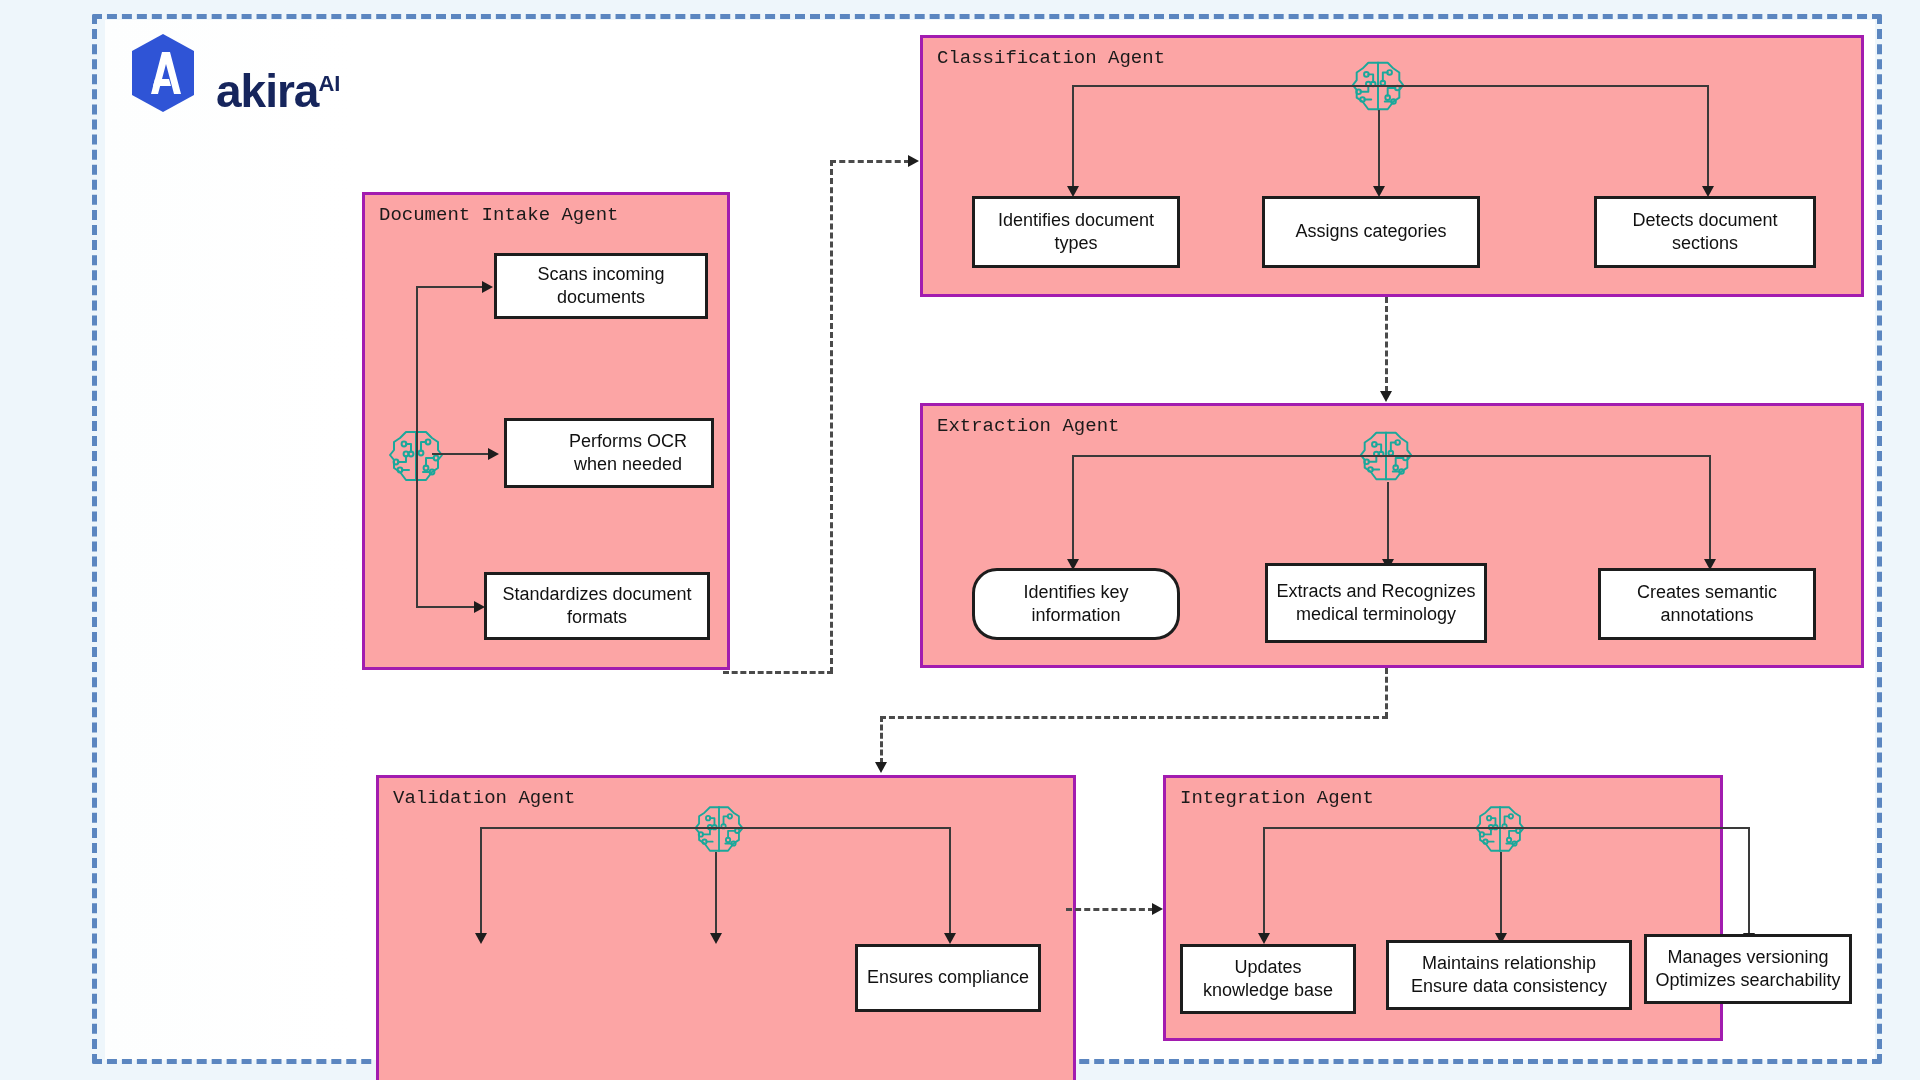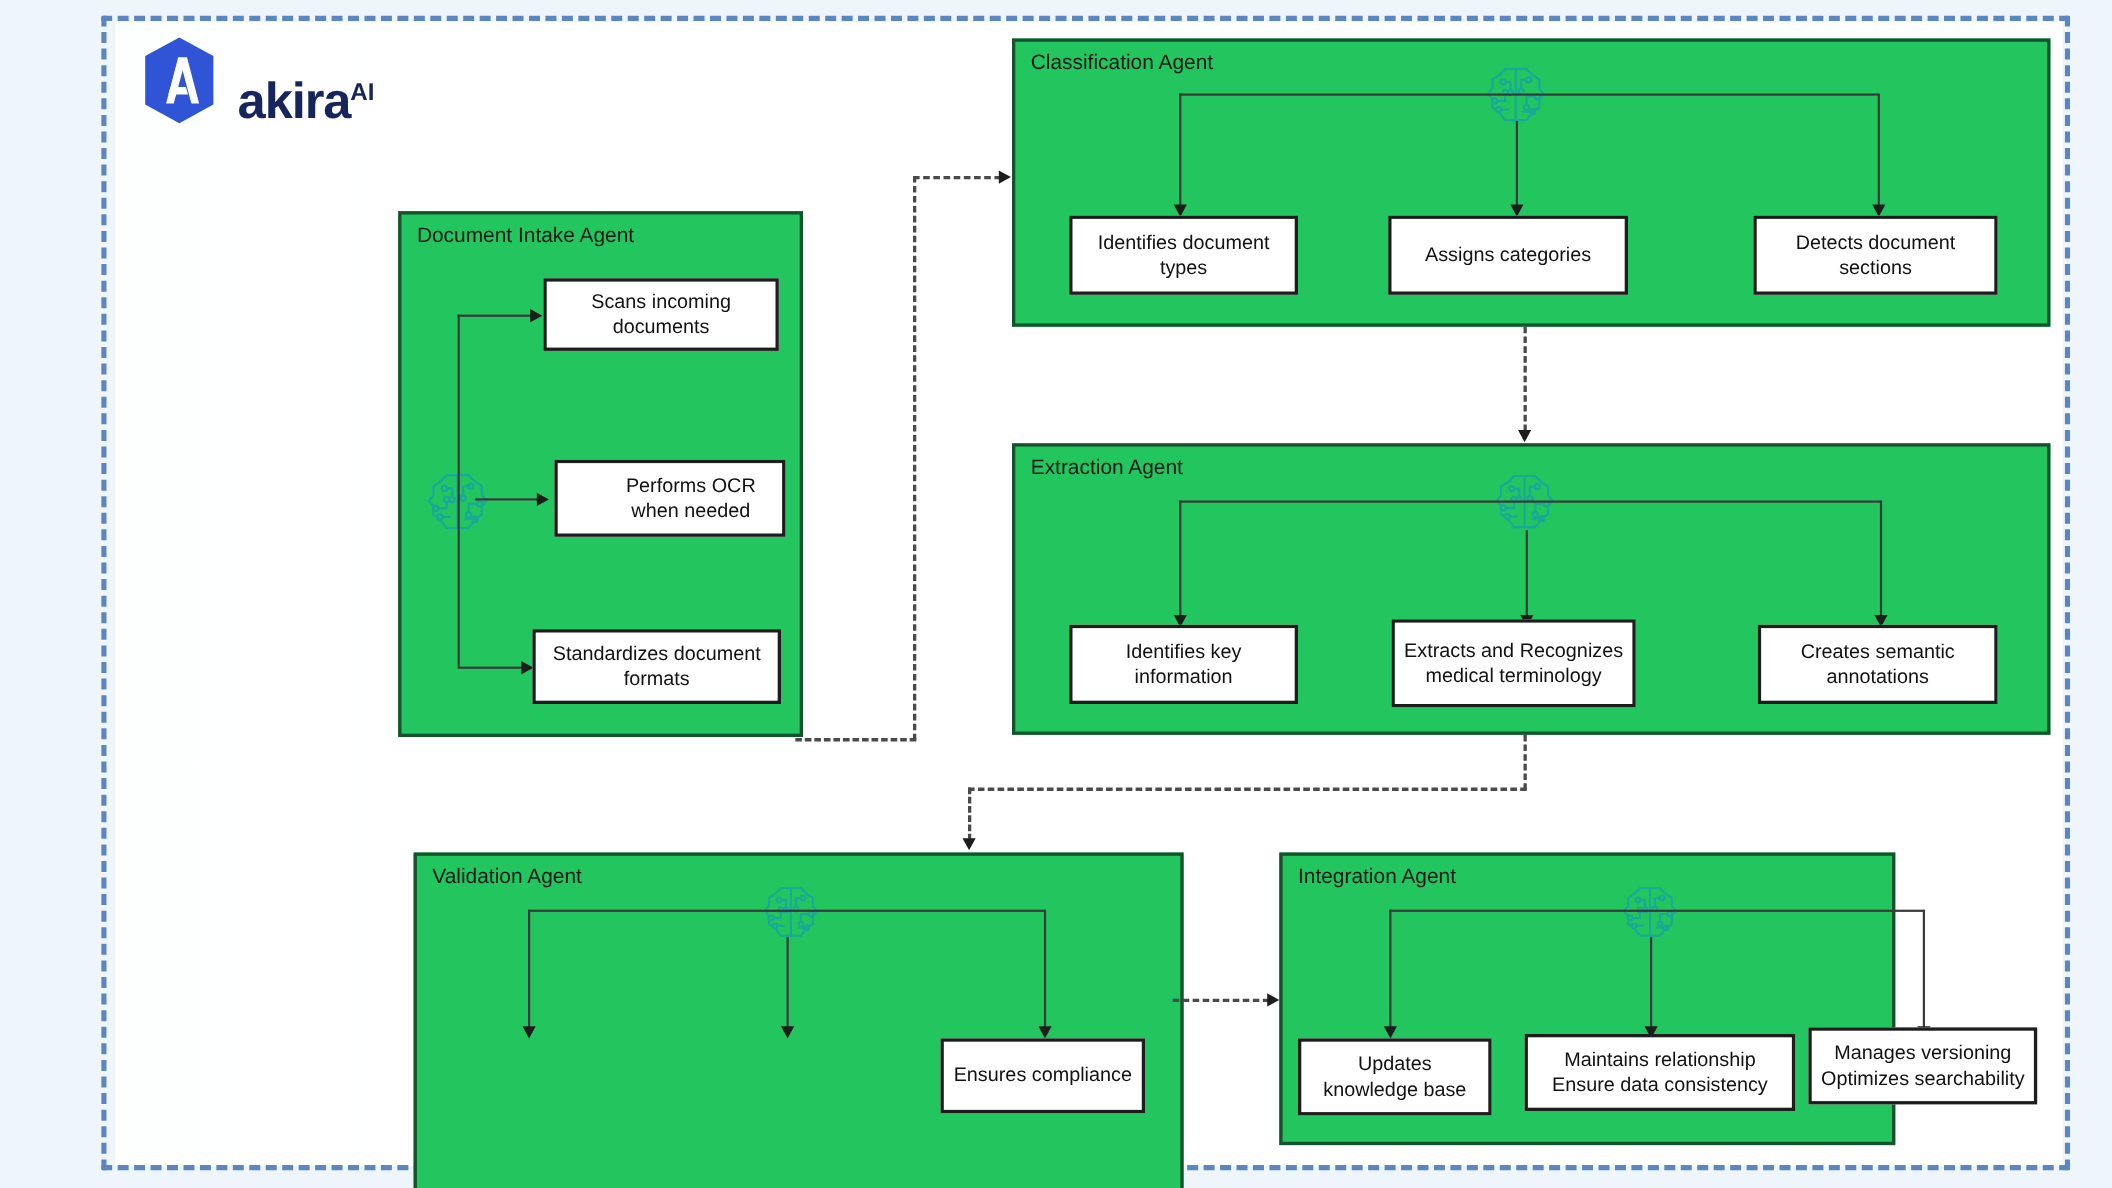--- a/index.html
+++ b/index.html
@@ -30,21 +30,21 @@
   .logo-hex{width:78px;height:82px;display:block;}
   .logo-text{
     font-size:46px;font-weight:bold;color:#16255c;letter-spacing:-1px;
     line-height:1;position:relative;white-space:nowrap;
   }
   .logo-sup{font-size:22px;font-weight:bold;vertical-align:super;letter-spacing:0;}
 
   
   .agent-group{
     position:absolute;box-sizing:border-box;
-    border:3px solid #14532d;background:#22c55e;
+    border:3px solid #a21caf;background:#fca5a5;font-family:Liberation Mono, monospace;
   }
   .agent-title{
     position:absolute;left:14px;top:9px;
     font-size:19px;color:#1a1a1a;white-space:nowrap;
   }
 
   
   .leaf-box{
     position:absolute;box-sizing:border-box;
     border:3px solid #1d1d1d;background:#ffffff;
@@ -218,21 +218,21 @@
   </div>
 
   <div class="h-line" style="left:1072px;top:455px;width:638px;"></div>
   <div class="v-line" style="left:1072px;top:455px;height:106px;"></div>
   <div class="arrow-down" style="left:1067px;top:559px;"></div>
   <div class="v-line" style="left:1387px;top:482px;height:79px;"></div>
   <div class="arrow-down" style="left:1382px;top:559px;"></div>
   <div class="v-line" style="left:1709px;top:455px;height:106px;"></div>
   <div class="arrow-down" style="left:1704px;top:559px;"></div>
 
-  <div class="leaf-box" style="left:972px;top:568px;width:208px;height:72px;">
+  <div class="leaf-box" style="left:972px;top:568px;width:208px;height:72px;border-radius:25px;">
     <span>Identifies key information</span>
   </div>
   <div class="leaf-box" style="left:1265px;top:563px;width:222px;height:80px;align-items:center;">
     <span>Extracts and Recognizes medical terminology</span>
   </div>
   <div class="leaf-box" style="left:1598px;top:568px;width:218px;height:72px;">
     <span>Creates semantic annotations</span>
   </div>
 
   <div class="agent-group" style="left:362px;top:775px;width:700px;height:310px;margin-left:14px;">

